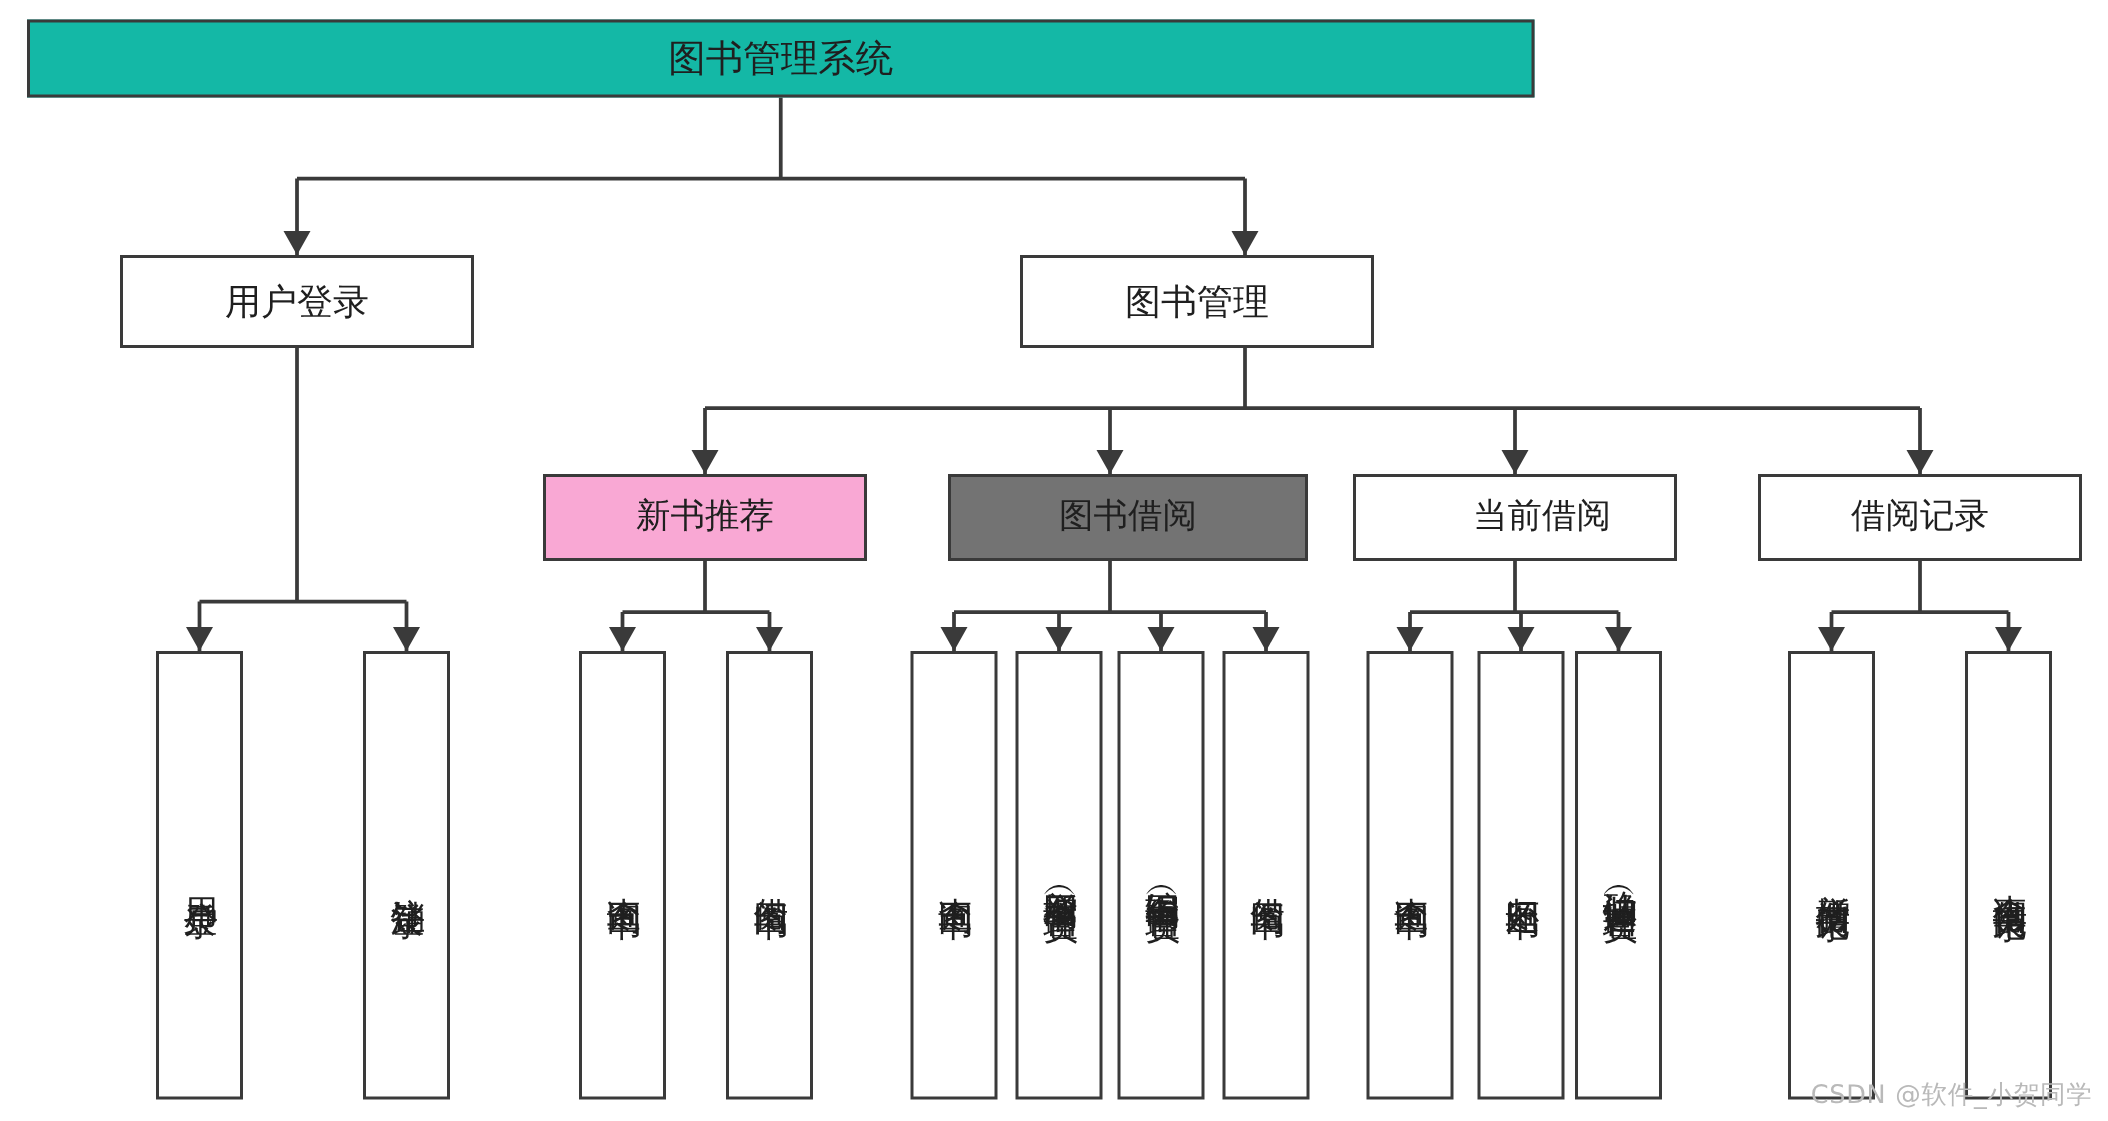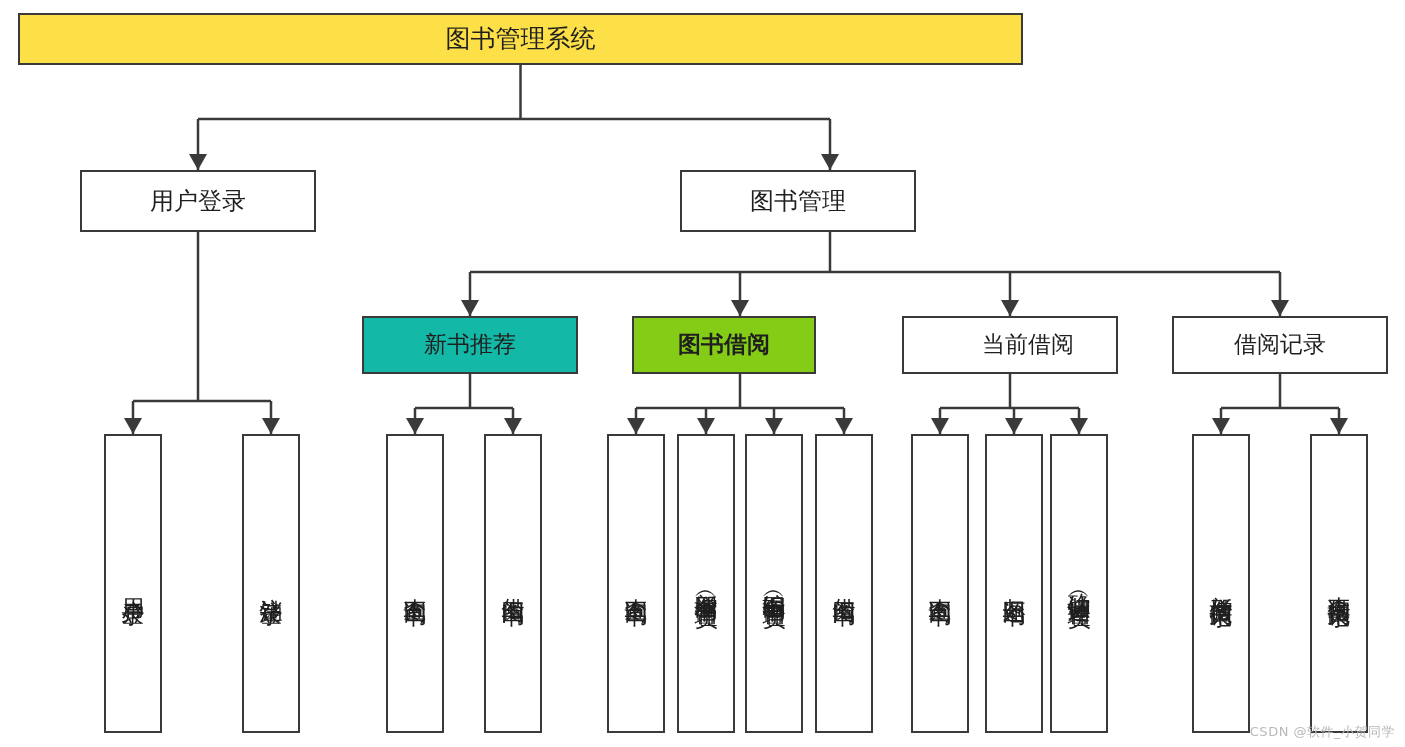--- a/index.html
+++ b/index.html
@@ -52,21 +52,21 @@
     left: 0;
     top: 0;
     width: 1405px;
     height: 747px;
     pointer-events: none;
   }
   #watermark {
     position: absolute;
     right: 10px;
     bottom: 6px;
-    font-size: 13px;
+    font-size: 17px;
     color: #b9b9b9;
     letter-spacing: 0.5px;
     white-space: nowrap;
   }
 </style>
 </head>
 <body>
 
 <div id="canvas">
 
@@ -119,33 +119,33 @@
       <polygon points="1070,418 1088,418 1079,434" fill="#3a3a3a"></polygon>
       <line x1="1280" y1="374" x2="1280" y2="408" stroke="#3a3a3a" stroke-width="2.5"></line>
       <line x1="1221" y1="408" x2="1339" y2="408" stroke="#3a3a3a" stroke-width="2.5"></line>
       <line x1="1221" y1="408" x2="1221" y2="434" stroke="#3a3a3a" stroke-width="2.5"></line>
       <polygon points="1212,418 1230,418 1221,434" fill="#3a3a3a"></polygon>
       <line x1="1339" y1="408" x2="1339" y2="434" stroke="#3a3a3a" stroke-width="2.5"></line>
       <polygon points="1330,418 1348,418 1339,434" fill="#3a3a3a"></polygon>
     </svg>
 
   <div id="nodes">
-      <div class="node level0" style="left: 18px; top: 13px; width: 1005px; height: 52px; border-color: rgb(58, 58, 58); background: #fde047;">
+      <div class="node level0" style="left: 18px; top: 13px; width: 1005px; height: 52px; border-color: rgb(58, 58, 58); background: #14b8a6;">
         <div class="node-label" style="color: rgb(31, 31, 31);">图书管理系统</div>
       </div>
       <div class="node level1" style="left: 80px; top: 170px; width: 236px; height: 62px; border-color: rgb(58, 58, 58); background: rgb(255, 255, 255);">
         <div class="node-label" style="color: rgb(31, 31, 31);">用户登录</div>
       </div>
       <div class="node level1" style="left: 680px; top: 170px; width: 236px; height: 62px; border-color: rgb(58, 58, 58); background: rgb(255, 255, 255);">
         <div class="node-label" style="color: rgb(31, 31, 31);">图书管理</div>
       </div>
-      <div class="node level2" style="left: 362px; top: 316px; width: 216px; height: 58px; border-color: rgb(58, 58, 58); background: #14b8a6;">
+      <div class="node level2" style="left: 362px; top: 316px; width: 216px; height: 58px; border-color: rgb(58, 58, 58); background: #f9a8d4;">
         <div class="node-label" style="color: rgb(31, 31, 31);">新书推荐</div>
       </div>
-      <div class="node level2" style="left: 632px; top: 316px; width: 184px; height: 58px; border-color: rgb(58, 58, 58); background: #84cc16; font-weight: bold;">
+      <div class="node level2" style="left: 632px; top: 316px; width: 240px; height: 58px; border-color: rgb(58, 58, 58); background: #737373;">
         <div class="node-label" style="color: rgb(31, 31, 31);">图书借阅</div>
       </div>
       <div class="node level2" style="left: 902px; top: 316px; width: 216px; height: 58px; border-color: rgb(58, 58, 58); background: rgb(255, 255, 255);">
         <div class="node-label" style="color: rgb(31, 31, 31); margin-left: 36px;">当前借阅</div>
       </div>
       <div class="node level2" style="left: 1172px; top: 316px; width: 216px; height: 58px; border-color: rgb(58, 58, 58); background: rgb(255, 255, 255);">
         <div class="node-label" style="color: rgb(31, 31, 31);">借阅记录</div>
       </div>
       <div class="node level3 leaf" style="left: 104px; top: 434px; width: 58px; height: 299px; border-color: rgb(58, 58, 58); background: rgb(255, 255, 255);">
         <div class="node-label" style="color: rgb(31, 31, 31);">用户登录</div>

